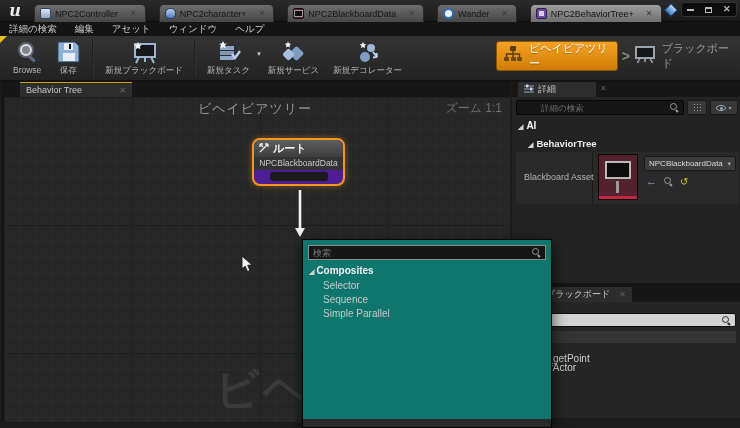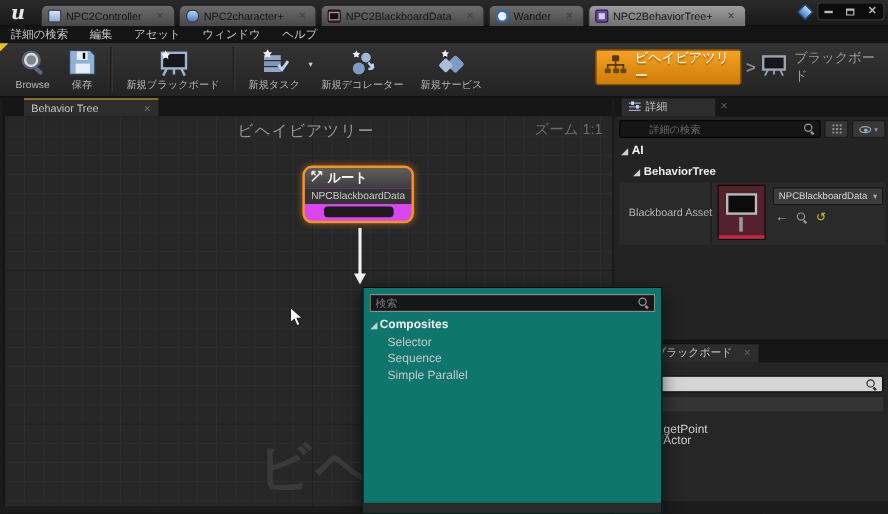--- a/index.html
+++ b/index.html
@@ -10,21 +10,21 @@
     color:#ccc; font-size:10px; -webkit-font-smoothing:antialiased;
   }
   .abs { position:absolute; }
 
   
   .titlebar { left:0; top:0; width:740px; height:22px;
     background:linear-gradient(#2a2a2a,#191919); border-bottom:1px solid #0c0c0c; }
   .ue-logo { left:4px; top:1px; width:22px; height:20px; color:#e8e8e8;
     font-family:"DejaVu Serif", serif; font-style:italic; font-size:16px; font-weight:bold;
     text-align:center; line-height:20px; }
-  .doc-tabs { left:34px; top:4px; display:flex; gap:3px; }
+  .doc-tabs { left:34px; top:4px; display:flex; gap:13px; }
   .doc-tab { height:18px; display:flex; align-items:center; gap:4px; padding:0 8px 0 5px;
     background:linear-gradient(#6d6d6d,#474747); border-radius:5px 5px 0 0;
     border:1px solid #2a2a2a; border-bottom:none; color:#141414; font-size:9px; }
   .doc-tab.active { background:linear-gradient(#9d9d9d,#6f6f6f);text-align:center; }
   .doc-tab .tclose { color:#3c3c3c; font-size:8px; margin-left:8px; }
   .tab-ico { width:11px; height:11px; border-radius:2px; flex:0 0 auto; }
   .ico-controller { background:linear-gradient(#dce6f2,#8fa8c8); border:1px solid #33445c; }
   .ico-character  { background:linear-gradient(#bcd2ee,#4d7dbf); border:1px solid #27405f; border-radius:5px; }
   .ico-bbdata     { background:#5a2330; border:1px solid #1f0c11; }
   .ico-bbdata::after { content:""; display:block; width:7px; height:5px; background:#111; border:1px solid #999; margin:1px auto; }
@@ -82,21 +82,21 @@
     background-size:128px 128px,128px 128px,16px 16px,16px 16px;
     border-left:2px solid #141414; }
   .graph-bottom { left:2px; top:422px; width:508px; height:6px; background:#1c1c1c; }
   .graph-title { left:0; top:100px; width:510px; text-align:center; color:#989898;
     font-size:13px; letter-spacing:1px; }
   .graph-zoom { left:380px; top:100px; width:122px; text-align:right; color:#6d6d6d; font-size:12px; }
   .graph-watermark { left:213px; top:360px; color:#3a3a3a; font-size:44px; font-weight:bold;
     letter-spacing:3px; white-space:nowrap; }
 
   
-  .bt-node { left:252px; top:138px; width:93px; height:48px; background:#d946ef;
+  .bt-node { left:252px; top:138px; width:93px; height:48px; background:#4c1d95;
     border:2px solid #f7941e; border-radius:8px; overflow:hidden;
     box-shadow:0 0 6px rgba(247,148,30,.45); }
   .bt-node-title { height:17px; background:linear-gradient(#5e5e5e,#3d3d3d);
     display:flex; align-items:center; gap:4px; padding-left:5px;
     color:#f2f2f2; font-size:11px; font-weight:bold; }
   .bt-node-sub { height:13px; background:#333; color:#c9c9c9; font-size:8.5px;
     text-align:center; line-height:13px; }
   .bt-node-pin { width:58px; height:9px; background:#1b1b1b; border-radius:3px; margin:2px auto 0 auto; }
 
   .conn-arrow { left:293px; top:190px; }
@@ -278,37 +278,37 @@
               <path d="M16 14 l3 4 5-7" stroke="#bcd2ee" stroke-width="2.4" fill="none"></path>
             </svg>
         </span>
         <span class="lab">新規タスク</span>
       </div>
       <span class="tb-caret">▾</span>
     </div>
     <div class="tbtn">
       <span>
         <svg width="28" height="24" viewBox="0 0 28 24">
+            <rect x="12" y="8" width="11" height="11" rx="2" transform="rotate(45 17.5 13.5)" fill="#7e9cc4"></rect>
+            <rect x="5" y="10" width="9" height="9" rx="2" transform="rotate(45 9.5 14.5)" fill="#a9c0dd"></rect>
+            <path d="M9 1.5 l1 2 2.2.3-1.6 1.5.4 2.2L9 6.5 7 7.5l.4-2.2L5.8 3.8 8 3.5z" fill="#f2f6fb"></path>
+          </svg>
+      </span>
+      <span class="lab">新規サービス</span>
+    </div>
+    <div class="tbtn">
+      <span>
+        <svg width="28" height="24" viewBox="0 0 28 24">
             <circle cx="11" cy="17" r="5" fill="#7e9cc4"></circle>
             <circle cx="17" cy="8" r="4" fill="#9db8d8"></circle>
             <path d="M19 12 l4 5 m0 0 l-4 .5 m4-.5 l-.5-4" stroke="#bcd2ee" stroke-width="2" fill="none"></path>
             <path d="M9 2 l1 2 2.2.3-1.6 1.5.4 2.2L9 7 7 8l.4-2.2L5.8 4.3 8 4z" fill="#f2f6fb"></path>
           </svg>
       </span>
       <span class="lab">新規デコレーター</span>
-    </div>
-    <div class="tbtn">
-      <span>
-        <svg width="28" height="24" viewBox="0 0 28 24">
-            <rect x="12" y="8" width="11" height="11" rx="2" transform="rotate(45 17.5 13.5)" fill="#7e9cc4"></rect>
-            <rect x="5" y="10" width="9" height="9" rx="2" transform="rotate(45 9.5 14.5)" fill="#a9c0dd"></rect>
-            <path d="M9 1.5 l1 2 2.2.3-1.6 1.5.4 2.2L9 6.5 7 7.5l.4-2.2L5.8 3.8 8 3.5z" fill="#f2f6fb"></path>
-          </svg>
-      </span>
-      <span class="lab">新規サービス</span>
     </div>
   </div>
 
   <div class="abs mode-switch">
     <div class="btn-orange">
       <span>
         <svg width="20" height="20" viewBox="0 0 20 20">
             <rect x="7" y="1" width="6" height="5" rx="1" fill="#5a3a08"></rect>
             <rect x="1" y="12" width="5" height="4" rx="1" fill="#6b4a10"></rect>
             <rect x="8" y="12" width="5" height="4" rx="1" fill="#6b4a10"></rect>

